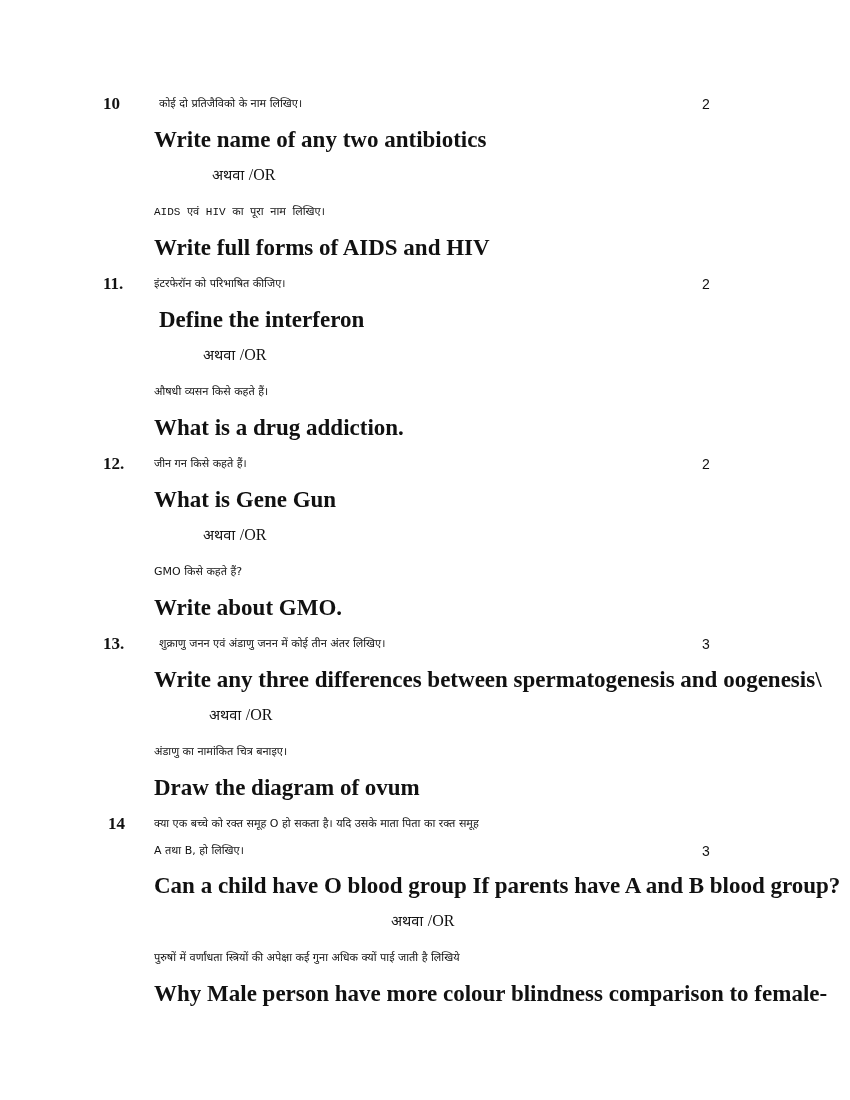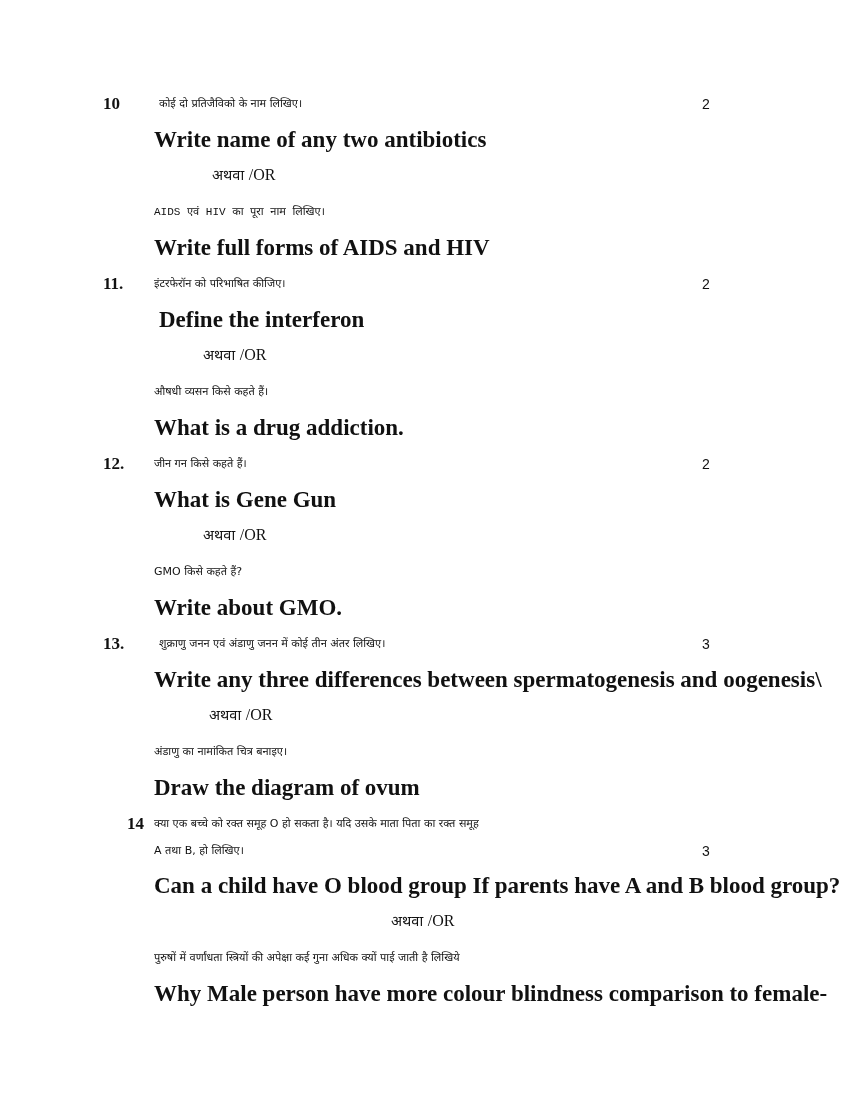--- a/index.html
+++ b/index.html
@@ -52,21 +52,21 @@
     <span class="line num" style="left:99px; top:633px;">13.</span>
     <span class="line hi" style="left:155px; top:633px;">शुक्राणु जनन एवं अंडाणु जनन में कोई तीन अंतर लिखिए।</span>
     <span class="marks" style="left:698px; top:636px;">3</span>
     <span class="line en" style="left:150px; top:669px;">Write any three differences between spermatogenesis and oogenesis\</span>
     <span class="line or" style="left:205px; top:704px;"><span>अथवा</span> <span class="or-en">/OR</span></span>
     <span class="line hi" style="left:150px; top:741px;">अंडाणु का नामांकित चित्र बनाइए।</span>
     <span class="line en" style="left:150px; top:777px;">Draw the diagram of ovum</span>
   </div>
 
   <div>
-    <span class="line num" style="left:104px; top:813px;margin-left:19px;">14</span>
+    <span class="line num" style="left:104px; top:813px;">14</span>
     <span class="line hi" style="left:150px; top:813px;">क्या  एक बच्चे को रक्त समूह O हो सकता है। यदि उसके माता पिता का रक्त समूह</span>
     <span class="line hi" style="left:150px; top:840px;">A तथा B, हो लिखिए।</span>
     <span class="marks" style="left:698px; top:843px;">3</span>
     <span class="line en" style="left:150px; top:875px;">Can a child have O blood group  If parents have  A and B blood group?</span>
     <span class="line or" style="left:387px; top:910px;"><span>अथवा</span> <span class="or-en">/OR</span></span>
     <span class="line hi" style="left:150px; top:947px;">पुरुषों में वर्णांधता स्त्रियों की अपेक्षा कई गुना अधिक    क्यों पाई जाती है लिखिये</span>
     <span class="line en" style="left:150px; top:983px;">Why Male person have more colour blindness comparison to female-</span>
   </div>
 
 </div>

